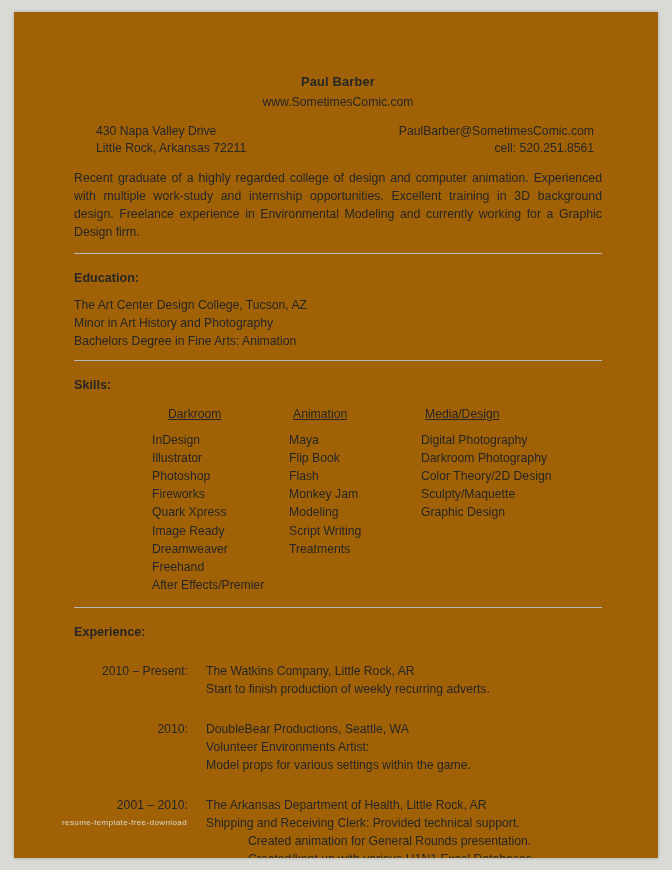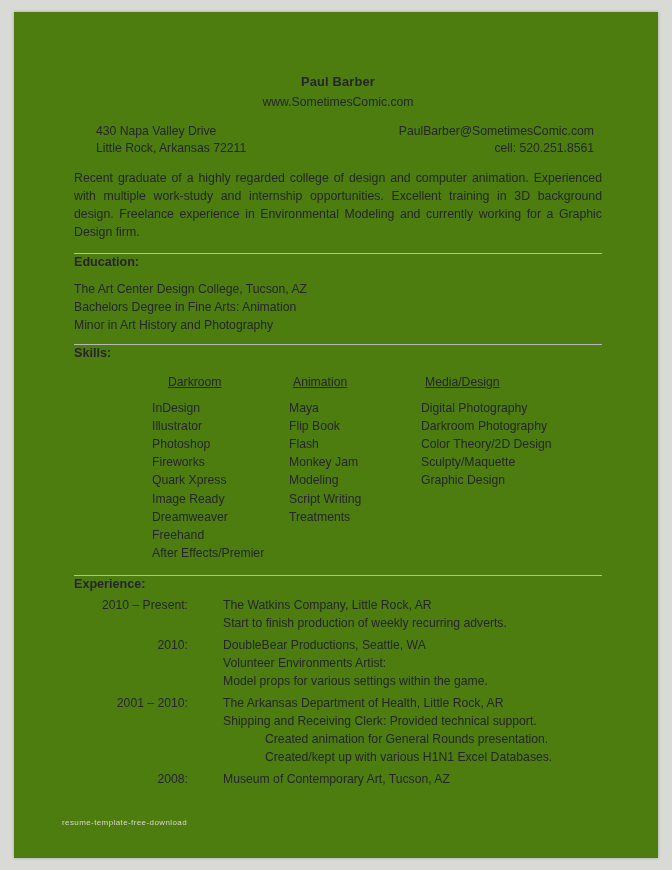--- a/index.html
+++ b/index.html
@@ -12,21 +12,21 @@
     background: #d9d9d6;
     font-family: "Liberation Sans", sans-serif;
     overflow: hidden;
   }
   .page {
     position: absolute;
     left: 14px;
     top: 12px;
     width: 644px;
     height: 846px;
-    background: #4d7c0f;
+    background: #a16207;
     box-shadow: 0 0 3px rgba(0,0,0,0.25);
     overflow: hidden;
   }
   .content {
     position: absolute;
     left: 60px;
     top: 62px;
     width: 528px;
     color: #262626;
     font-size: 12.3px;
@@ -70,21 +70,21 @@
   .rule {
     border: 0;
     border-top: 1px solid #b8b8b8;
     margin: 12px 0 0 0;
   }
   .rule.tight { margin-top: 9px; }
 
   .section-title {
     font-weight: bold;
     font-size: 12.6px;
-    margin-top: 0;
+    margin-top: 16px;
   }
 
   
   .edu-block {
     margin-top: 10px;
     display: flex;
     font-size: 12.2px;
   }
   .edu-date {
     width: 155px;
@@ -112,24 +112,23 @@
     margin: 0;
     padding: 0;
   }
   .skills-col li { margin-bottom: 2px; }
   .skills-col.c1 .skills-head { padding-left: 16px; }
   .skills-col.c2 .skills-head { padding-left: 4px; }
   .skills-col.c3 .skills-head { padding-left: 4px; }
 
   
   .exp-entry {
-    margin-top: 4px;
-    display: flex;
-    font-size: 12.2px;
-    gap: 17px;
+    margin-top: 22px;
+    display: flex;
+    font-size: 12.2px;
   }
   .exp-date {
     width: 132px;
     text-align: right;
     padding-right: 18px;
     box-sizing: border-box;
     flex: none;
   }
   .exp-lines div { margin-bottom: 2px; }
   .exp-lines .indent { padding-left: 42px; }
@@ -163,22 +162,22 @@
 
     <div class="summary">Recent graduate of a highly regarded college of design and computer animation. Experienced with multiple work-study and internship opportunities. Excellent training in 3D background design. Freelance experience in Environmental Modeling and currently working for a Graphic Design firm.</div>
 
     <hr class="rule">
 
     <div class="section-title">Education:</div>
 
     <div class="edu-block">
       <div class="edu-lines">
         <div>The Art Center Design College, Tucson, AZ</div>
+        <div>Minor in Art History and Photography</div>
         <div>Bachelors Degree in Fine Arts: Animation</div>
-        <div>Minor in Art History and Photography</div>
       </div>
     </div>
 
     <hr class="rule tight">
 
     <div class="section-title">Skills:</div>
 
     <div class="skills-wrap">
       <div class="skills-col c1">
         <div class="skills-head">Darkroom</div>

